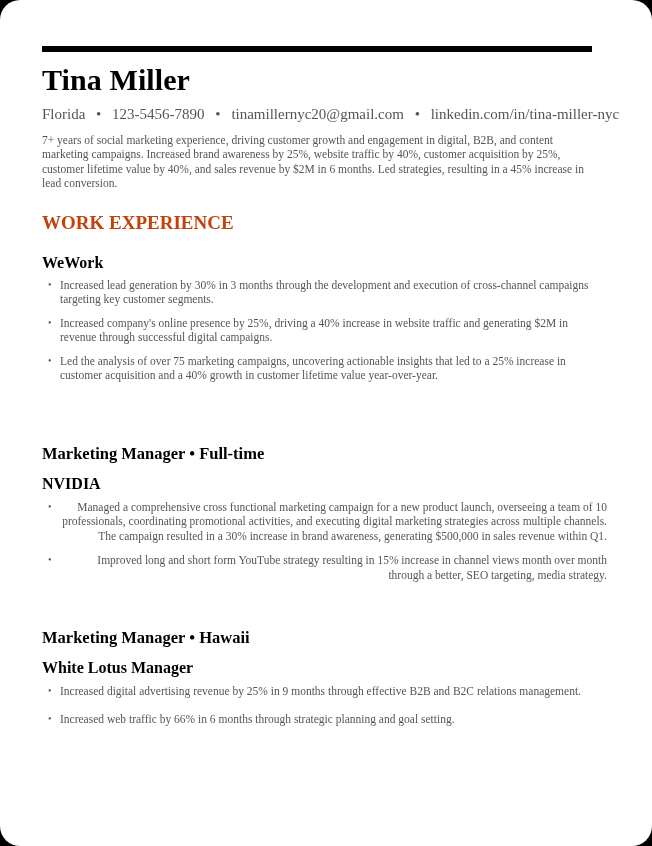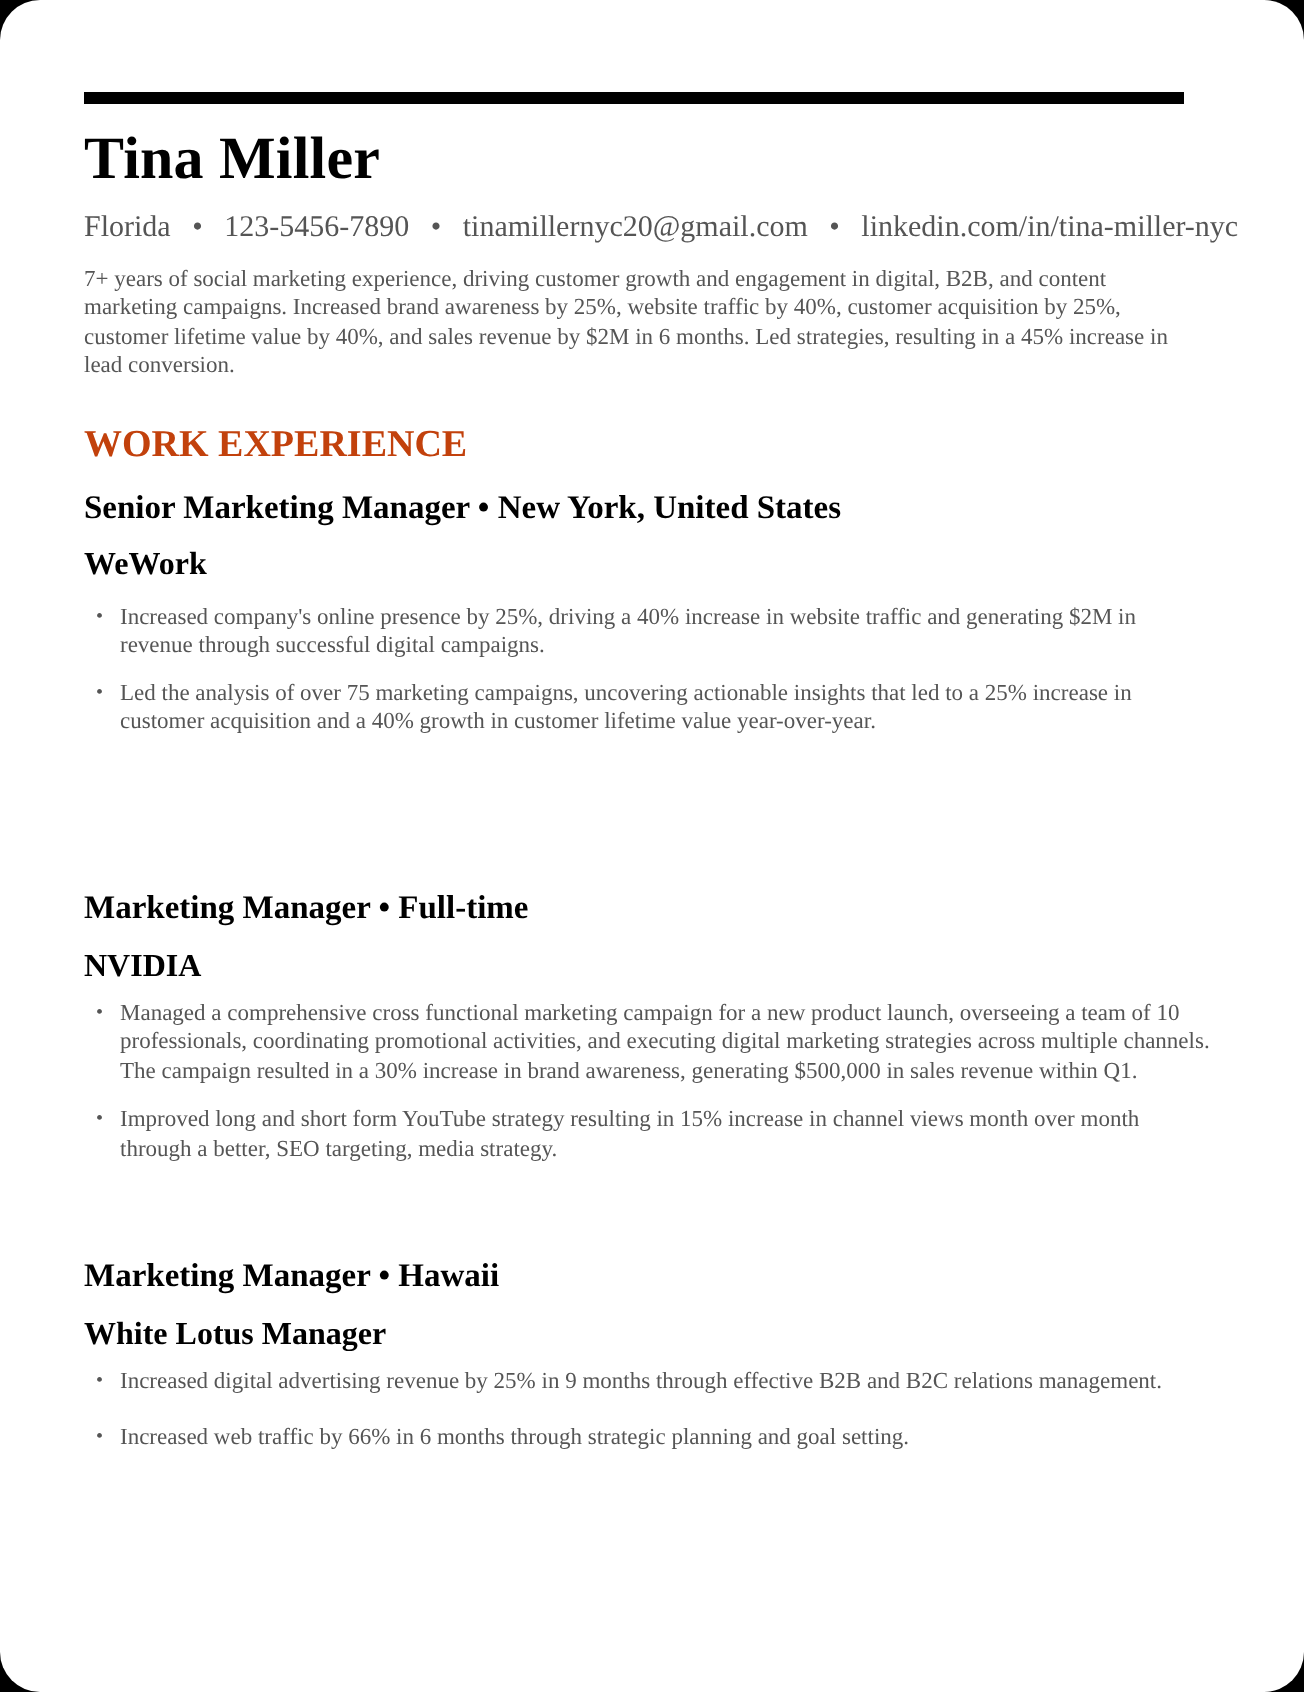--- a/index.html
+++ b/index.html
@@ -71,32 +71,32 @@
     <span>tinamillernyc20@gmail.com</span>
     <span class="sep">•</span>
     <span>linkedin.com/in/tina-miller-nyc</span>
   </div>
 
   <p class="summary">7+ years of social marketing experience, driving customer growth and engagement in digital, B2B, and content marketing campaigns. Increased brand awareness by 25%, website traffic by 40%, customer acquisition by 25%, customer lifetime value by 40%, and sales revenue by $2M in 6 months. Led strategies, resulting in a 45% increase in lead conversion.</p>
 
   <h2 class="section-title">WORK EXPERIENCE</h2>
 
   <div class="job" style="top:244px;">
-    <h3 class="job-title"><span class="role">Senior Marketing Manager</span><span> • </span><span>New York, United States</span></h3>
     <div class="company" style="margin-top:9px;">WeWork</div>
     <ul class="bullets" style="margin-top:5px;">
+      <li>Increased lead generation by 30% in 3 months through the development and execution of cross-channel campaigns targeting key customer segments.</li>
       <li style="margin-top:9px;">Increased company's online presence by 25%, driving a 40% increase in website traffic and generating $2M in revenue through successful digital campaigns.</li>
       <li style="margin-top:9px;">Led the analysis of over 75 marketing campaigns, uncovering actionable insights that led to a 25% increase in customer acquisition and a 40% growth in customer lifetime value year-over-year.</li>
     </ul>
   </div>
 
   <div class="job" style="top:444px;">
     <h3 class="job-title"><span class="role">Marketing Manager</span><span> • </span><span>Full-time</span></h3>
     <div class="company" style="margin-top:10px;">NVIDIA</div>
-    <ul class="bullets" style="margin-top:6px;">
+    <ul class="bullets" style="margin-top:6px;text-align:right;">
       <li>Managed a comprehensive cross functional marketing campaign for a new product launch, overseeing a team of 10 professionals, coordinating promotional activities, and executing digital marketing strategies across multiple channels. The campaign resulted in a 30% increase in brand awareness, generating $500,000 in sales revenue within Q1.</li>
       <li style="margin-top:10px;">Improved long and short form YouTube strategy resulting in 15% increase in channel views month over month through a better, SEO targeting, media strategy.</li>
     </ul>
   </div>
 
   <div class="job" style="top:628px;">
     <h3 class="job-title"><span class="role">Marketing Manager</span><span> • </span><span>Hawaii</span></h3>
     <div class="company" style="margin-top:10px;">White Lotus Manager</div>
     <ul class="bullets" style="margin-top:6px;">
       <li>Increased digital advertising revenue by 25% in 9 months through effective B2B and B2C relations management.</li>

